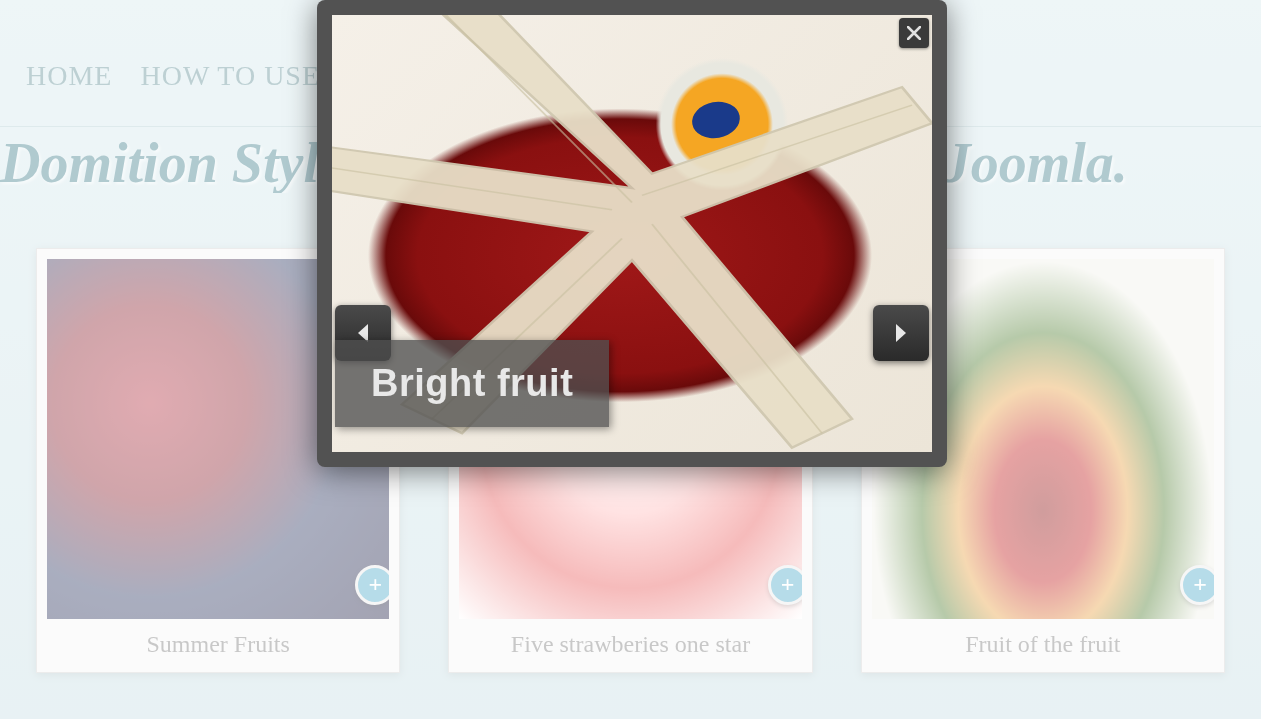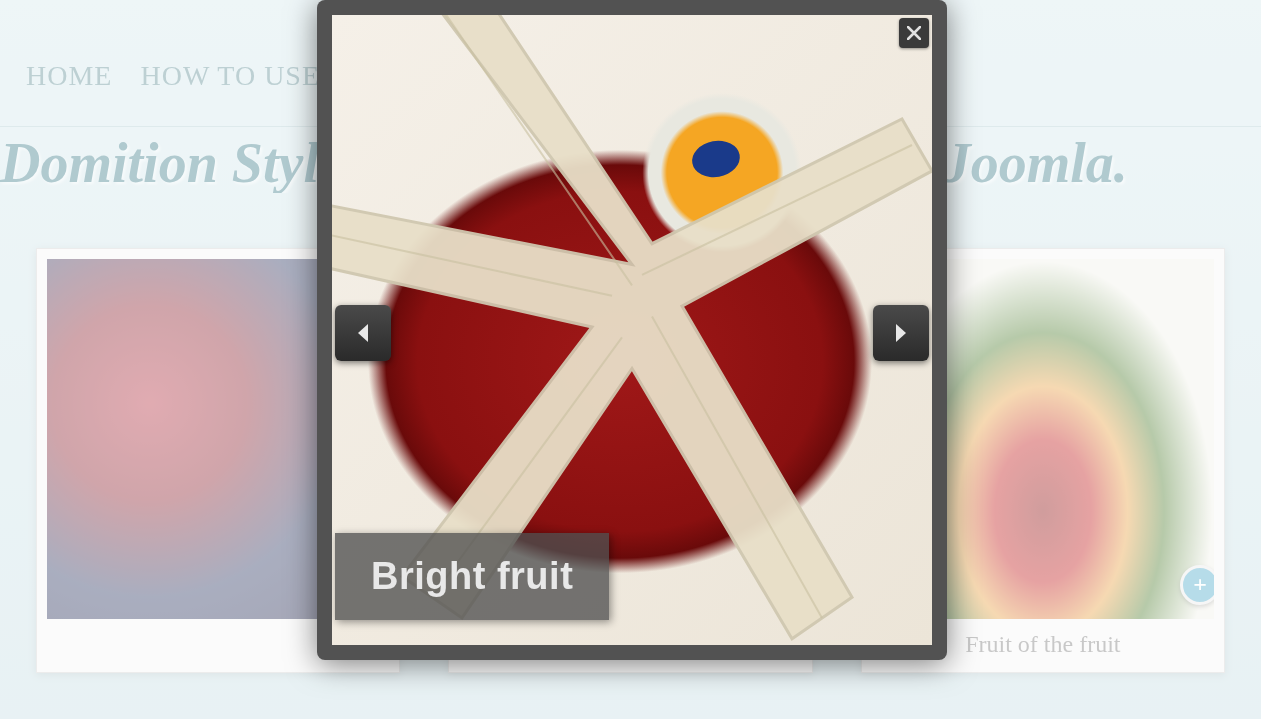--- a/index.html
+++ b/index.html
@@ -109,21 +109,21 @@
       inset: 0;
       background: rgba(255,255,255,0.6);
       z-index: 100;
     }
     
     .lightbox {
       position: fixed;
       left: 317px;
       top: 0;
       width: 630px;
-      height: 660px;
+      height: 467px;
       background: #525252;
       border-radius: 8px;
       padding: 15px;
       z-index: 200;
       box-shadow: 0 4px 30px rgba(0,0,0,0.5);
     }
     
     .lightbox-inner {
       width: 100%;
       height: 100%;
@@ -248,25 +248,27 @@
   <span class="nav-item">HOW TO USE</span>
 </nav>
 
 <h1 class="page-title">Domition Style Gallery                                    umbnails - Light        Joomla.</h1>
 
 <div class="gallery">
   <div class="gallery-item">
     <div class="gallery-thumb thumb1">
       <div class="zoom-badge">+</div>
     </div>
+    <div class="gallery-caption">Summer Fruits</div>
   </div>
   <div class="gallery-item">
     <div class="gallery-thumb thumb2">
       <div class="zoom-badge">+</div>
     </div>
+    <div class="gallery-caption">Five strawberies one star</div>
   </div>
   <div class="gallery-item">
     <div class="gallery-thumb thumb3">
       <div class="zoom-badge">+</div>
     </div>
     <div class="gallery-caption">Fruit of the fruit</div>
   </div>
 </div>
 
 <div class="overlay"></div>

